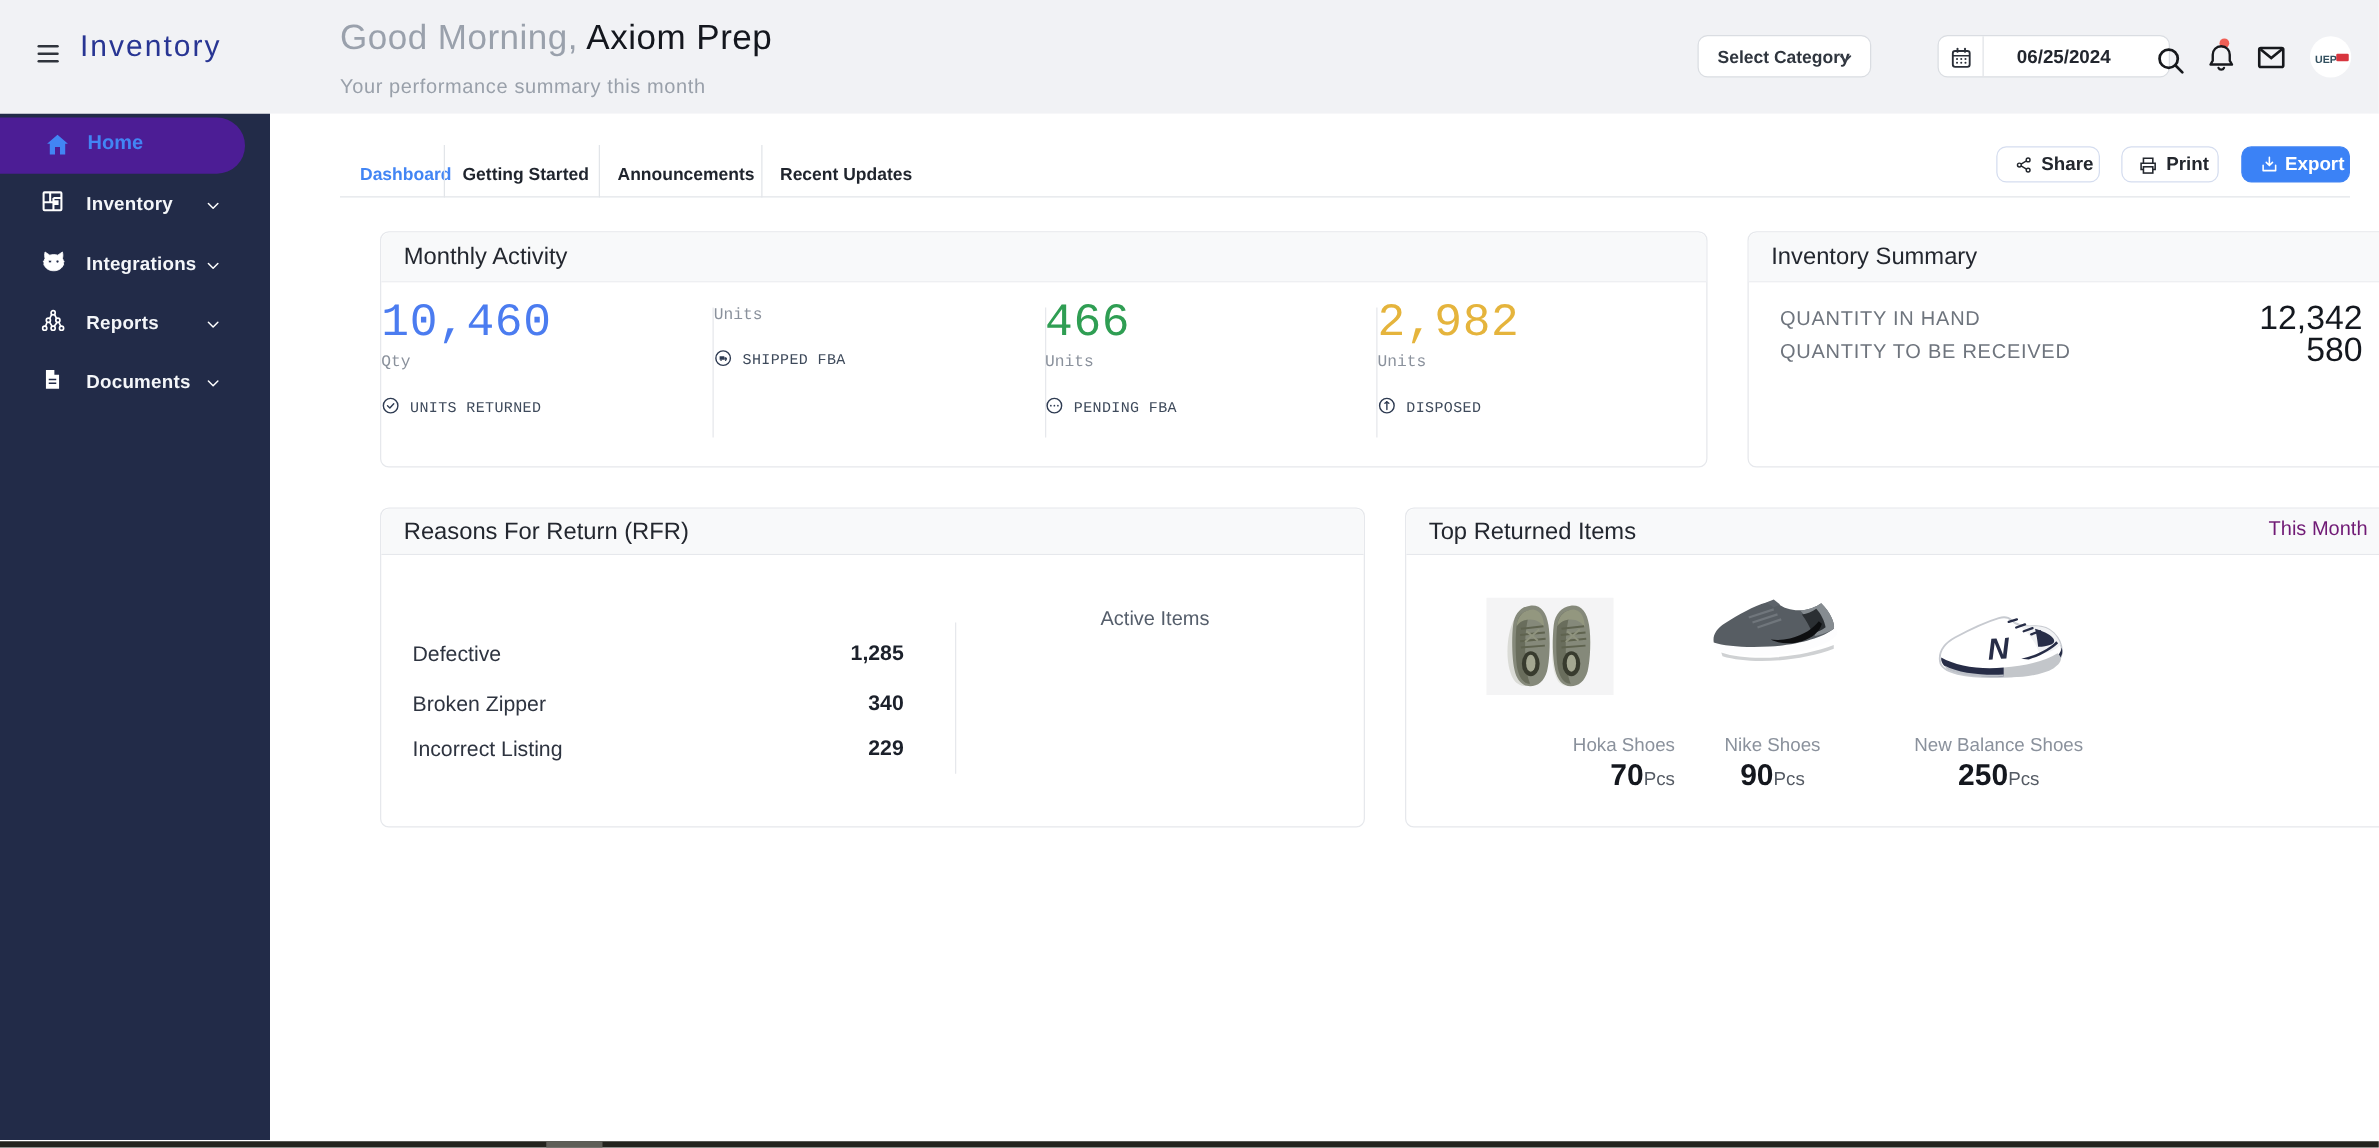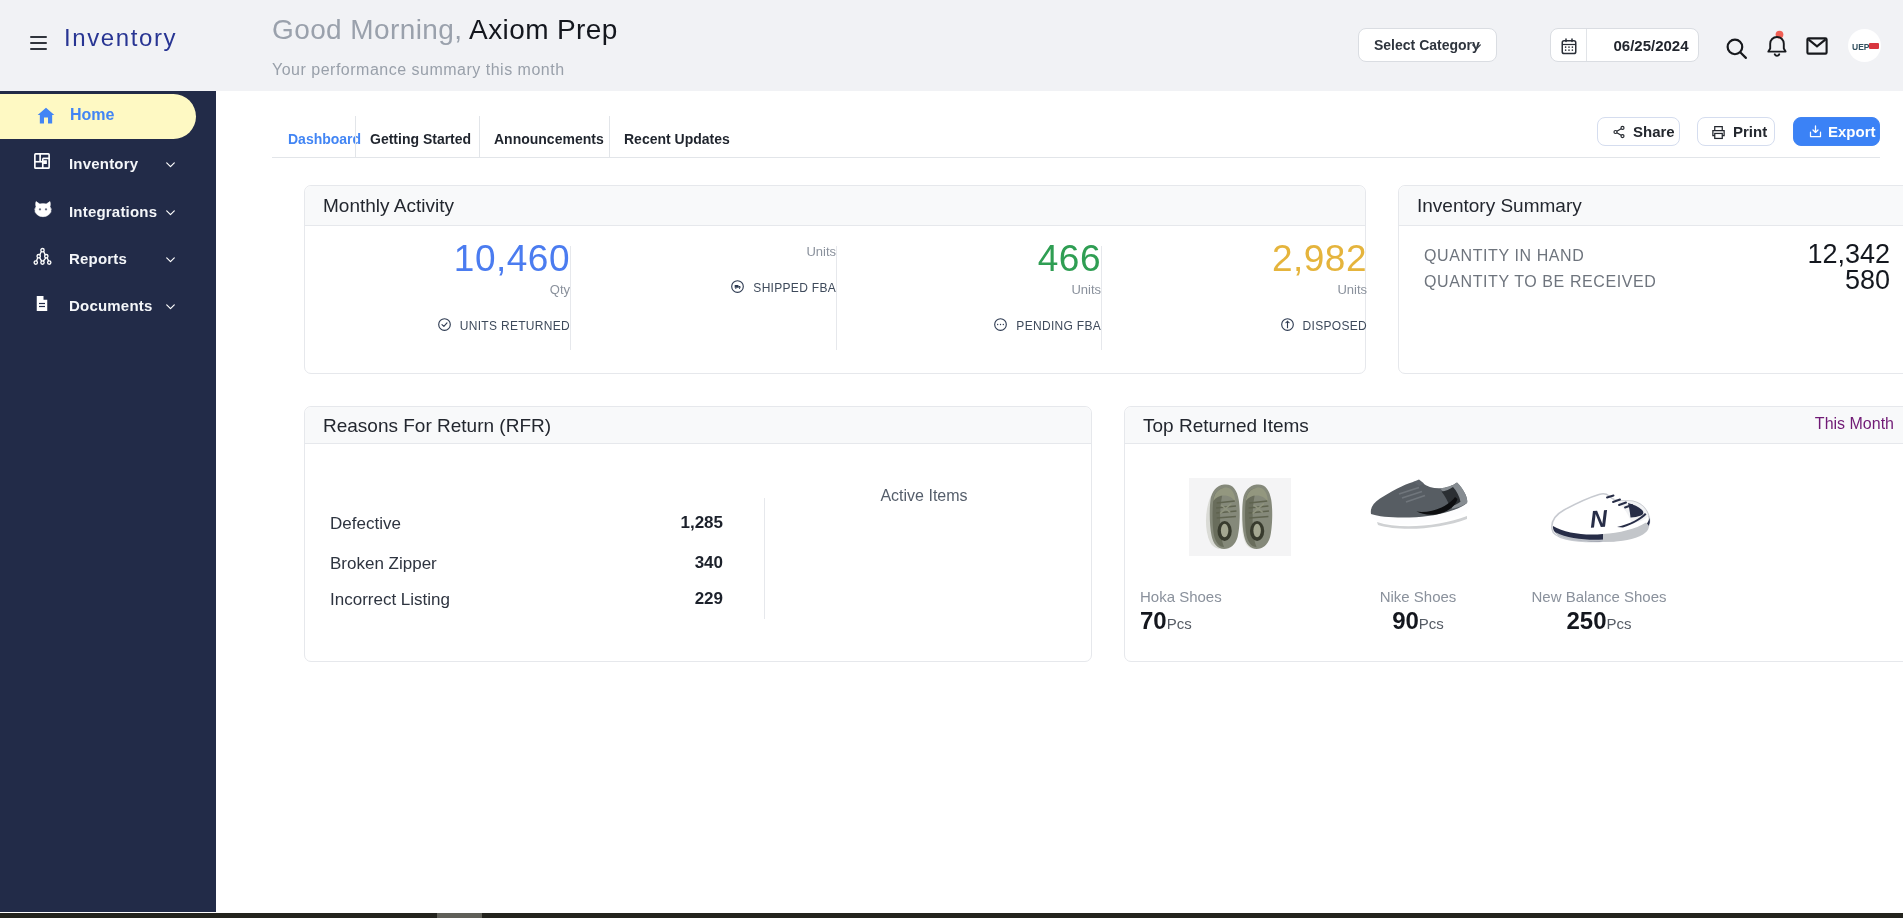--- a/index.html
+++ b/index.html
@@ -10,45 +10,45 @@
 #hamburger { left:30px; top:36px; width:17px; height:14px; }
 #hamburger div { height:2px; background:#30343c; margin-bottom:4px; border-radius:1px;}
 #logo { left:64px; top:24px; font-size:24px; font-weight:500; color:#283593; letter-spacing:1.6px; }
 #greet { left:272px; top:14px; font-size:28px; color:#9aa1ac; letter-spacing:0.4px; }
 #greet b { color:#14171e; font-weight:400; }
 #greetsub { left:272px; top:61px; font-size:16px; color:#99a0aa; letter-spacing:0.5px; }
 
 .ctl { background:#fff; border:1px solid #dadde2; border-radius:8px; position:absolute; }
 #selcat { left:1358px; top:28px; width:139px; height:34px; }
 #selcat span { position:absolute; left:15px; top:8px; font-size:14px; font-weight:600; color:#2f353e; }
-#datebox { left:1550px; top:28px; width:149px; height:34px; }
+#datebox { left:1550px; top:28px; width:186px; height:34px; }
 #datesep { position:absolute; left:35px; top:0px; width:1px; height:32px; background:#e1e4e8; }
 #dateval { position:absolute; left:36px; top:8px; width:128px; text-align:center; font-size:15px; font-weight:700; color:#22262e; }
 
 #sidebar { left:0; top:91px; width:216px; height:821px; background:#222b48; }
-#homepill { position:absolute; left:0; top:3px; width:196px; height:45px; background:#fef9c3; border-radius:0 24px 24px 0; }
+#homepill { position:absolute; left:0; top:3px; width:196px; height:45px; background:#4c1d95; border-radius:0 24px 24px 0; }
 #homepill .txt { position:absolute; left:70px; top:12px; font-size:16px; font-weight:700; color:#4285f4; }
 .nav { position:absolute; left:0; width:216px; height:24px; }
 .nav .txt { position:absolute; left:69px; top:3px; font-size:15px; font-weight:600; color:#f4f6f9; letter-spacing:0.2px; }
 .nav svg.ico { position:absolute; left:33px; top:0px; }
 .nav svg.chev { position:absolute; left:164px; top:6px; }
 
 #content { left:216px; top:91px; width:1687px; height:821px; background:#fff; }
 
 .tab { position:absolute; top:40px; font-size:14px; font-weight:600; color:#1f242d; }
 .tabsep { position:absolute; top:25px; width:1px; height:42px; background:#e2e5e9; }
 #tabline { position:absolute; left:56px; top:66px; width:1608px; height:1px; background:#e2e5e9; }
 .btn { position:absolute; top:26px; height:29px; background:#fff; border:1px solid #d5ddef; border-radius:8px; font-size:15px; font-weight:600; color:#23272e; }
 .btn svg, .btn span { vertical-align:middle; }
 
 .card { position:absolute; background:#fff; border:1px solid #e6e8ec; border-radius:7px;margin-left:32px; }
 .cardhead { position:absolute; left:0; top:0; right:0; background:#f8f9fa; border-bottom:1px solid #e6e8ec; border-radius:7px 7px 0 0; }
 .cardhead .t { position:absolute; left:18px; font-size:19px; color:#23272f; }
 
-.mcol { position:absolute; top:54px; width:265px; height:148px; text-align:right; }
+.mcol { position:absolute; top:54px; width:265px; height:148px; text-align:left;font-family:Liberation Mono, monospace; }
 .mnum { font-size:37px; letter-spacing:0.5px; line-height:38px; }
 .munit { font-size:13px; color:#8a919c; margin-top:4px; }
 .mlabel { margin-top:20px; font-size:12px; color:#3e4a5b; letter-spacing:0.3px; }
 .mlabel svg { vertical-align:-2.5px; margin-right:8px; }
 .vline { position:absolute; width:1px; background:#e6e8ec; }
 
 .sumlab { position:absolute; left:25px; font-size:16px; color:#6e747d; letter-spacing:0.6px; }
 .sumval { position:absolute; right:21px; font-size:27px; font-weight:400; color:#14181f; text-align:right; }
 
 .rfrlab { position:absolute; left:25px; font-size:17px; color:#2e3440; }
@@ -326,21 +326,21 @@
         <path d="M79 13 C84.5 14.5 90.5 17 93.5 20.5 C95 22.5 94.5 24.5 92 25.5 C88.5 26.8 84.5 27.5 81.5 27.4 C81 22.5 80.2 17.5 79 13 Z" fill="#272d47"></path>
         <path d="M58 7.5 L64.5 5.5 M64 12 L71 9.5 M70 15 L77 12.5 M76 17.5 L83 15" stroke="#272d47" stroke-width="1.9" stroke-linecap="round"></path>
         <text x="41" y="37" font-family="Liberation Sans" font-size="24" font-style="italic" font-weight="700" fill="#272d47" transform="rotate(-4 52 30)">N</text>
         <path d="M96 23 C91 28.5 81 34 68 37 L74 37.5 C84 34.5 93 29 97.5 24.5 Z" fill="#272d47"></path>
         <path d="M100.4 28 C99 35.5 91 41.5 78 45 C90 44 99 39.5 100.7 33 C101 31.2 100.8 29.5 100.4 28 Z" fill="#272d47"></path>
         <path d="M54 44 C70 43 87 39 97 32.5 C101 35.5 101 40 94 44.5 C84 50.5 66 52.5 54 51.5 Z" fill="#c3c6ca"></path>
         <path d="M4 36 C3.5 39.5 5.5 43 11 45.5 C22 50.5 42 51.8 54 51 L54 44 C36 46 16 43 4 36 Z" fill="#272d47"></path>
         <path d="M7 42.5 C18 48.5 38 50.5 54 49.5 L54 51 C40 52.2 20 51 9.5 46 C8 45 7.2 43.8 7 42.5 Z" fill="#bcc0c7"></path>
       </svg>
     </div>
-    <div class="abs" style="left:15px;top:181px;width:200px;text-align:left;">
+    <div class="abs" style="left:15px;top:181px;width:200px;text-align:right;">
       <div class="shoename">Hoka Shoes</div>
         <div class="shoeqty">70<small>Pcs</small></div>
     </div>
     <div class="abs" style="left:193px;top:181px;width:200px;text-align:center;">
       <div class="shoename">Nike Shoes</div>
         <div class="shoeqty">90<small>Pcs</small></div>
     </div>
     <div class="abs" style="left:374px;top:181px;width:200px;text-align:center;">
       <div class="shoename">New Balance Shoes</div>
         <div class="shoeqty">250<small>Pcs</small></div>

